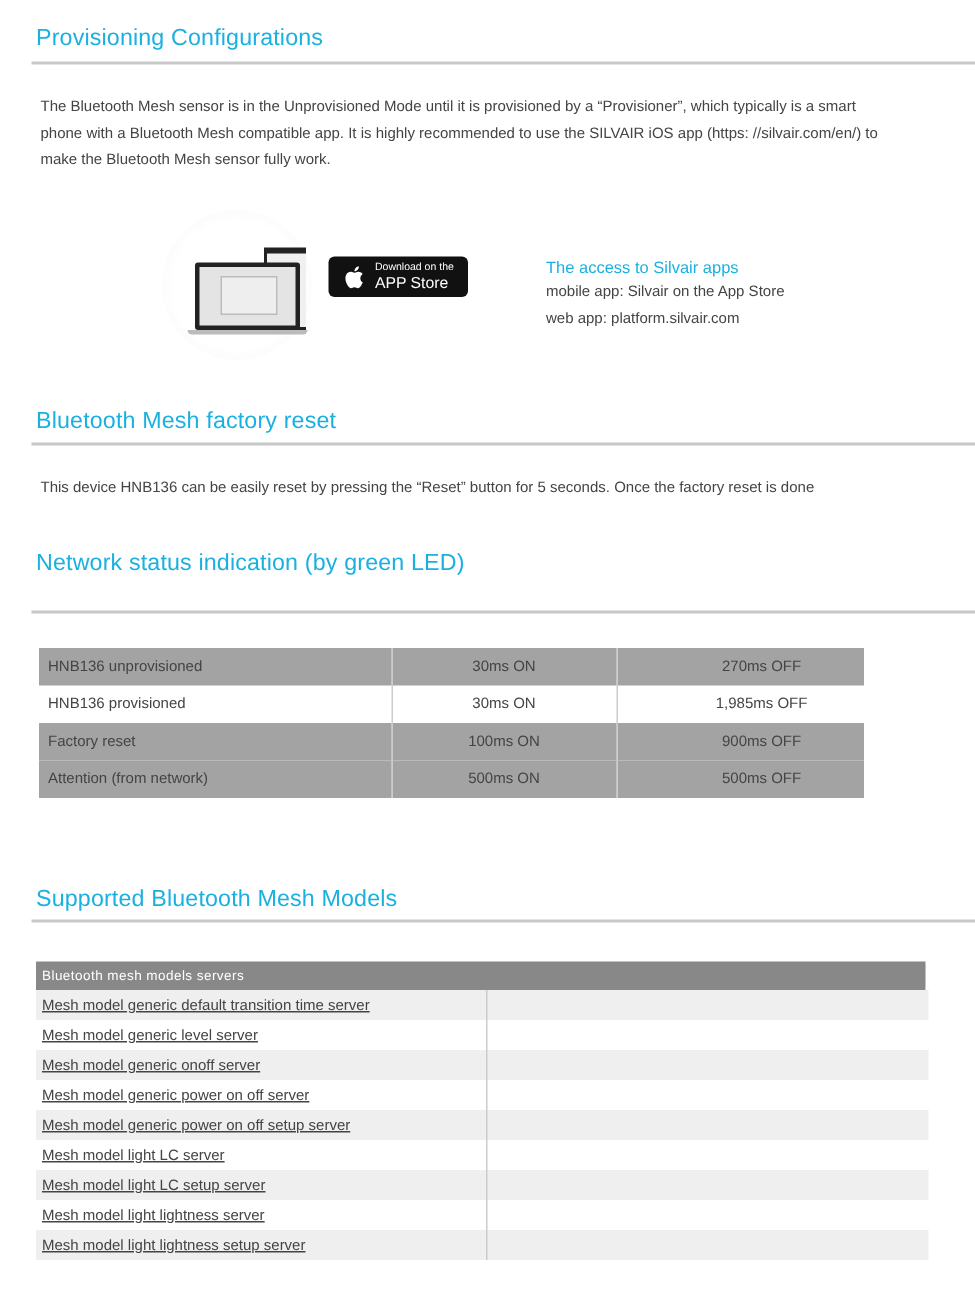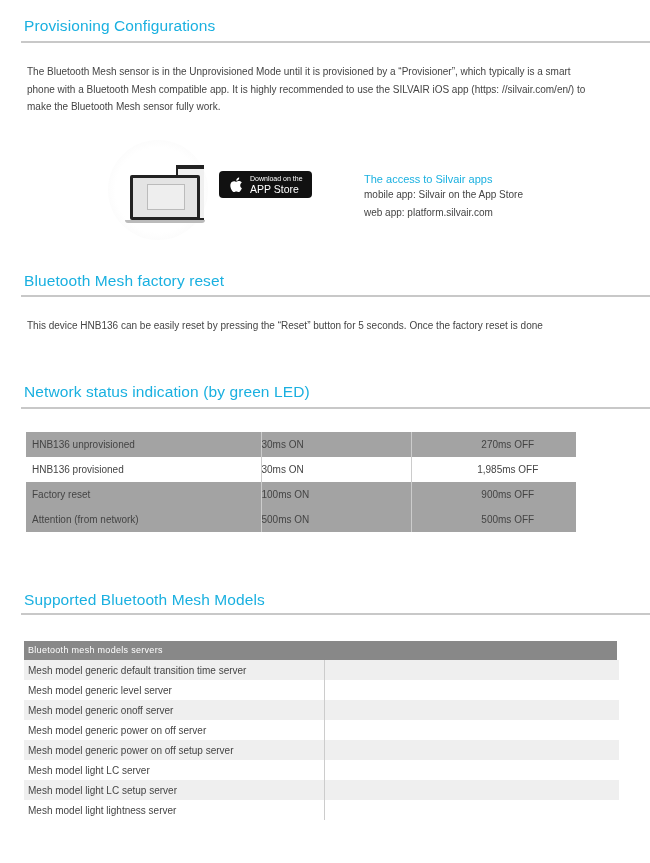--- a/index.html
+++ b/index.html
@@ -50,33 +50,33 @@
 
     .access-title { position: absolute; left: 364px; top: 173px; font-size: 11px; color: #1ab0e0; }
     .access-line { position: absolute; left: 364px; font-size: 10px; color: #444; }
 
     
     .led-table { position: absolute; left: 26px; top: 432px; width: 550px; border-collapse: collapse; }
     .led-row { height: 25px; }
     .led-row.shade { background: #a3a3a3; }
     .led-row td { font-size: 10px; color: #444; padding: 0; vertical-align: middle; }
     .led-row td.c1 { width: 235px; padding-left: 6px; }
-    .led-row td.c2 { width: 150px; border-left: 1px solid #ccc; }
+    .led-row td.c2 { width: 150px; text-align: center; border-left: 1px solid #ccc; }
     .led-row td.c3 { width: 165px; text-align: center; border-left: 1px solid #ccc; padding-left: 28px; }
 
     
     .models-head {
       position: absolute; left: 24px; top: 641px; width: 593px; height: 36px; background: #888888;
       color: #ffffff; font-size: 9px; padding-left: 4px; line-height: 19px; letter-spacing: 0.3px;
     }
     .models-table { position: absolute; left: 24px; top: 660px; width: 595px; border-collapse: collapse; }
     .model-row { height: 20px; }
     .model-row.shade { background: #efefef; }
     .model-row td { font-size: 10px; color: #444; vertical-align: middle; padding: 0; }
-    .model-row td.m1 { width: 300px; padding-left: 4px; }
+    .model-row td.m1 { width: 300px; padding-left: 4px; text-decoration: underline; }
     .model-row td.m2 { border-left: 1px solid #ccc; }
   </style>
 </head>
 <body>
 
 <div class="section-title" style="top:17px;">Provisioning Configurations</div>
 <div class="rule" style="top:41px;"></div>
 
 <div class="para" style="top:63px;">
   <div>The Bluetooth Mesh sensor is in the Unprovisioned Mode until it is provisioned by a “Provisioner”, which typically is a smart</div>
@@ -113,21 +113,21 @@
 <div class="access-line" style="top:189px;">mobile app: Silvair on the App Store</div>
 <div class="access-line" style="top:207px;">web app: platform.silvair.com</div>
 
 <div class="section-title" style="top:272px;">Bluetooth Mesh factory reset</div>
 <div class="rule" style="top:295px;"></div>
 
 <div class="para" style="top:317px;">
   <div>This device HNB136 can be easily reset by pressing the “Reset” button for 5 seconds. Once the factory reset is done</div>
 </div>
 
-<div class="section-title" style="top:383px;">Network status indication (by green LED)</div>
+<div class="section-title" style="top:367px;">Network status indication (by green LED)</div>
 <div class="rule" style="top:407px;"></div>
 
 <table class="led-table">
   <tbody>
       <tr class="led-row shade">
     <td class="c1">HNB136 unprovisioned</td>
     <td class="c2">30ms ON</td>
     <td class="c3">270ms OFF</td>
   </tr>
   <tr class="led-row">
@@ -179,14 +179,18 @@
         <td class="m2"></td>
       </tr>
   <tr class="model-row shade">
         <td class="m1">Mesh model light LC setup server</td>
         <td class="m2"></td>
       </tr>
   <tr class="model-row">
         <td class="m1">Mesh model light lightness server</td>
         <td class="m2"></td>
       </tr>
+  <tr class="model-row shade">
+        <td class="m1">Mesh model light lightness setup server</td>
+        <td class="m2"></td>
+      </tr>
 </tbody>
   </table>
 
 </body></html>

